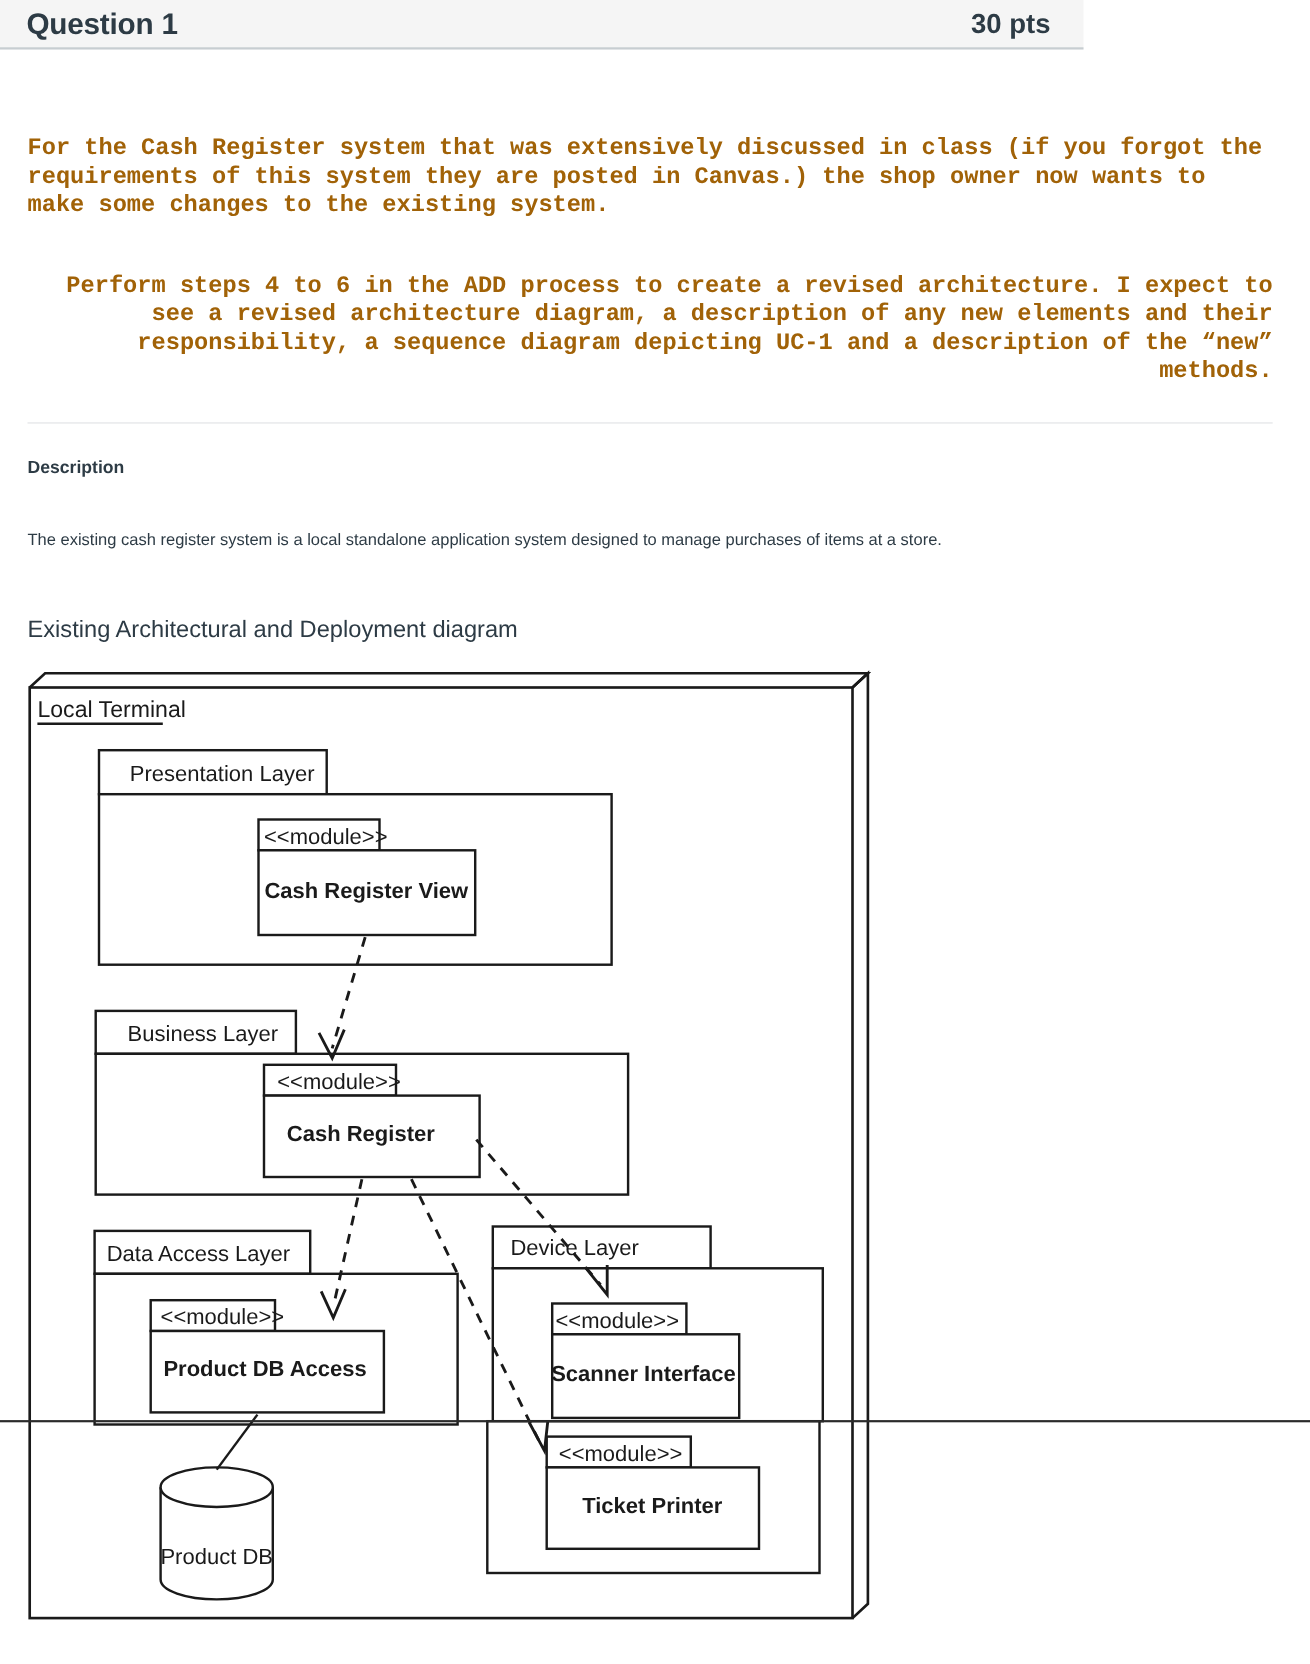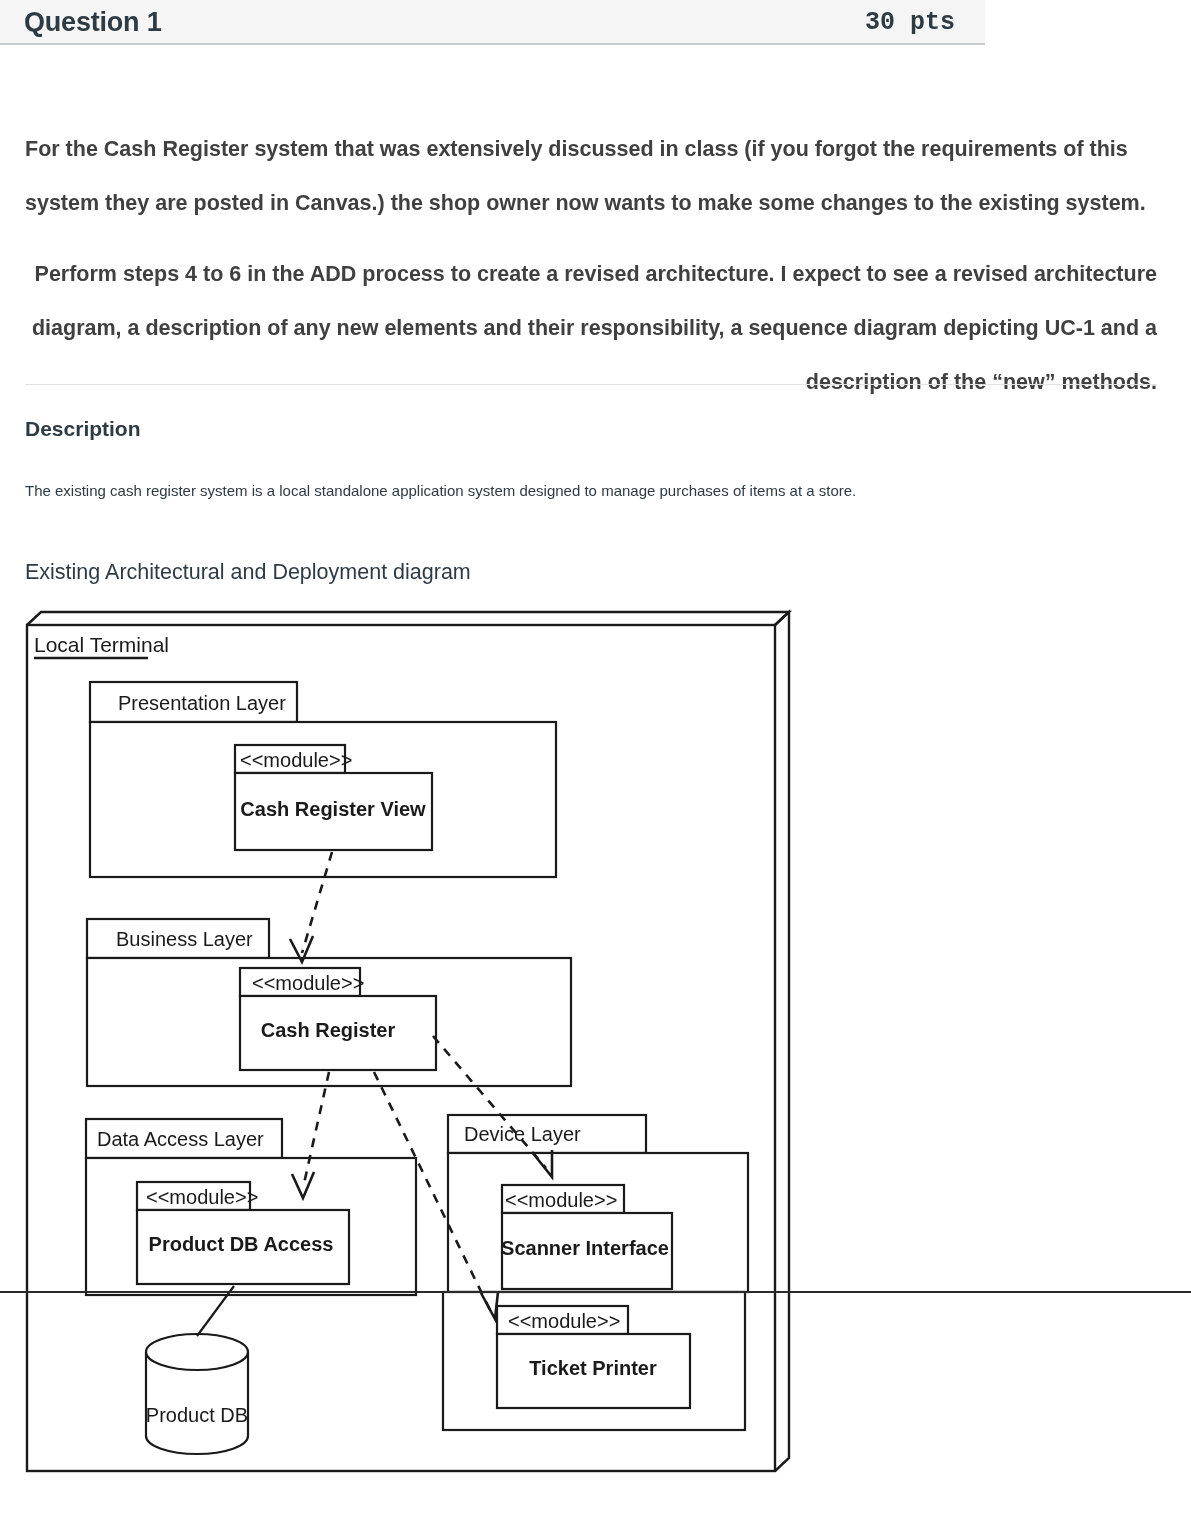--- a/index.html
+++ b/index.html
@@ -35,50 +35,50 @@
     letter-spacing: -0.2px;
     color: #2D3B45;
   }
   #question-points {
     position: absolute;
     right: 30px;
     top: 8px;
     font-size: 25px;
     font-weight: bold;
     color: #2D3B45;
-    font-family: Liberation Mono, monospace;
   }
 
   
   .para {
     position: absolute;
     left: 25px;
     width: 1132px;
     font-size: 21.5px;
-    line-height: 54px;
+    line-height: 26px;
     font-weight: 600;
-    color: #404040;
+    color: #a16207;
+    font-family: Liberation Mono, monospace;
   }
   #para-1 { top: 122px; }
   #para-2 { top: 247px; text-align: right; }
 
   #rule-1 {
     position: absolute;
     left: 25px;
     top: 384px;
     width: 1132px;
     height: 0;
     border-top: 1px solid #e0e2e4;
   }
 
   #desc-heading {
     position: absolute;
     left: 25px;
     top: 417px;
-    font-size: 21px;
+    font-size: 16px;
     font-weight: 600;
     color: #2D3B45;
   }
   #desc-para {
     position: absolute;
     left: 25px;
     top: 471px;
     width: 1132px;
     font-size: 15px;
     line-height: 39px;

